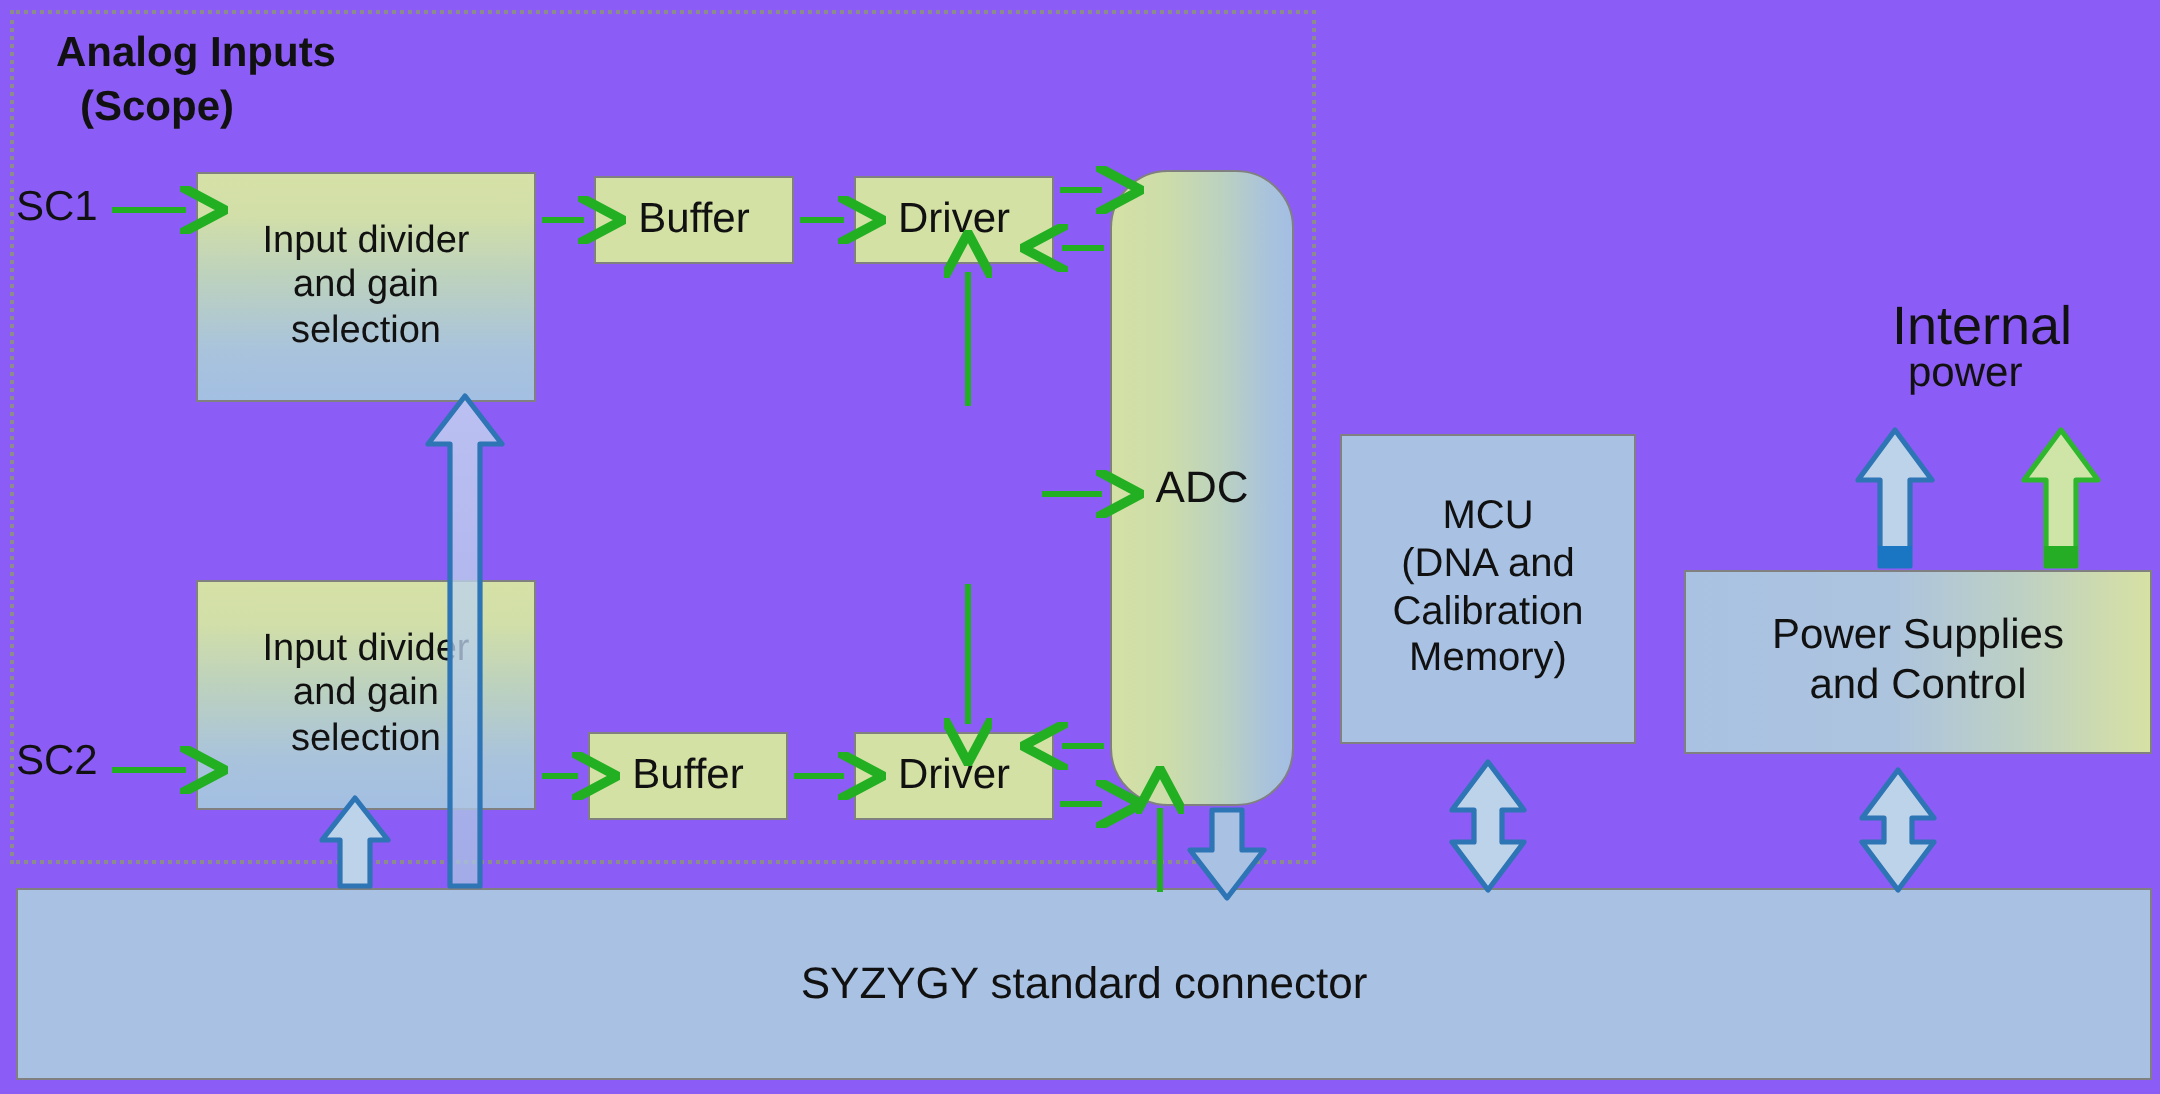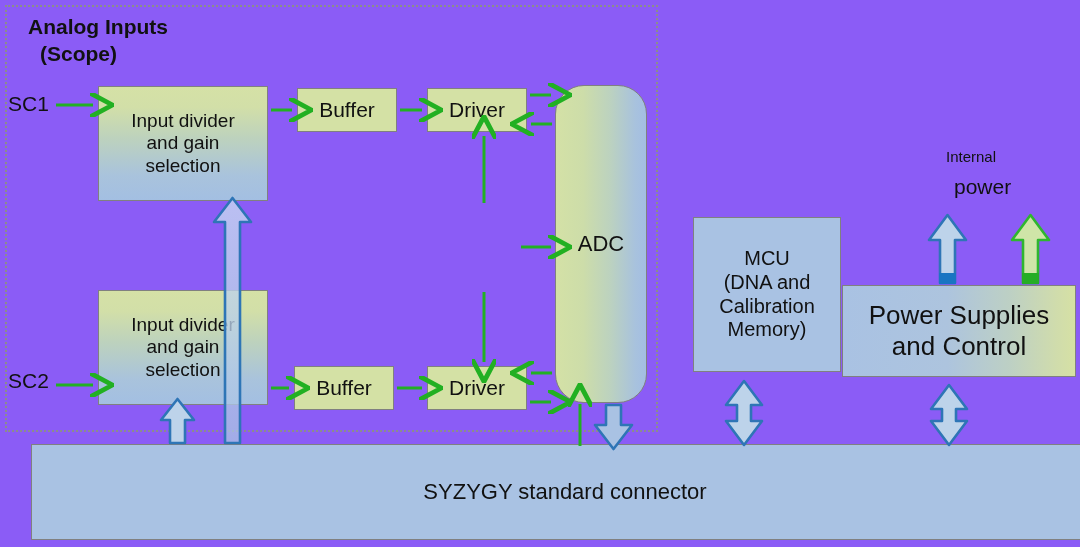--- a/index.html
+++ b/index.html
@@ -8,21 +8,21 @@
   #stage{position:relative;width:1080px;height:547px;background:#8b5cf6;}
 
   
   .box{position:absolute;box-sizing:border-box;border:1px solid #808080;
        display:flex;align-items:center;justify-content:center;text-align:center;
        color:#111;line-height:1.18;}
   .box span{display:block;padding:0 4px;}
 
   
   .fill-green      {background:#d4e1a5;}
-  .fill-blue       {background:#a9c2e3;margin-left:23px;}
+  .fill-blue       {background:#a9c2e3;}
   .grad-green-blue {background:linear-gradient(to bottom,#d5e1a6 0%,#d2dfa8 18%,#bdd2bd 45%,#a9c3dc 78%,#a3bfe2 100%);}
   .grad-green-blue-h{background:linear-gradient(to right,#d4e1a6 0%,#cddda9 30%,#bcd2bf 60%,#a8c2dd 88%,#a3bee3 100%);}
   .grad-blue-green-h{background:linear-gradient(to right,#a9c2e3 0%,#adc4de 45%,#bdd0c4 72%,#d0dcac 92%,#d6e1a4 100%);}
 
   
   #analog-region{position:absolute;box-sizing:border-box;
        border:2px dotted #8c8c8c;background:transparent;}
 
   
   .plain{position:absolute;color:#111;}
@@ -38,21 +38,21 @@
 <div id="stage">
 
   <div id="analog-region" style="left:5px;top:5px;width:653px;height:427px;"></div>
 
   <div class="plain bold" style="left:28px;top:15px;font-size:21px;">Analog Inputs</div>
   <div class="plain bold" style="left:40px;top:42px;font-size:21px;">(Scope)</div>
 
   <div class="plain" style="left:8px;top:92px;font-size:21px;">SC1</div>
   <div class="plain" style="left:8px;top:369px;font-size:21px;">SC2</div>
 
-  <div class="plain" style="left:946px;top:148px;font-size:15px;">Internal</div>
+  <div class="plain" style="left:946px;top:148px;font-size:27px;">Internal</div>
   <div class="plain" style="left:954px;top:175px;font-size:21px;text-align:right;">power</div>
 
   <div class="box fill-blue" style="left:8px;top:444px;width:1068px;height:96px;font-size:22px;">
     <span>SYZYGY standard connector</span>
   </div>
 
   <div class="box grad-green-blue-h" style="left:555px;top:85px;width:92px;height:318px;font-size:22px;border-radius:29px;">
     <span>ADC</span>
   </div>
 
@@ -91,21 +91,21 @@
 
   <div class="box fill-blue" style="left:670px;top:217px;width:148px;height:155px;font-size:20px;">
     <span>
       <span>MCU</span>
       <span>(DNA and</span>
       <span>Calibration</span>
       <span>Memory)</span>
     </span>
   </div>
 
-  <div class="box grad-blue-green-h" style="left:842px;top:285px;width:234px;height:92px;font-size:26px;">
+  <div class="box grad-blue-green-h" style="left:842px;top:285px;width:234px;height:92px;font-size:21px;">
     <span>
       <span>Power Supplies</span>
       <span>and Control</span>
     </span>
   </div>
 
   <svg class="overlay" viewBox="0 0 1080 547">
     <defs>
       <marker id="gtip" markerWidth="8" markerHeight="8" refX="1" refY="4" orient="auto" markerUnits="strokeWidth">
         <path d="M0,0 L7.5,4 L0,8" fill="none" stroke="#22b022" stroke-width="1.6" stroke-linecap="round" stroke-linejoin="round"></path>

